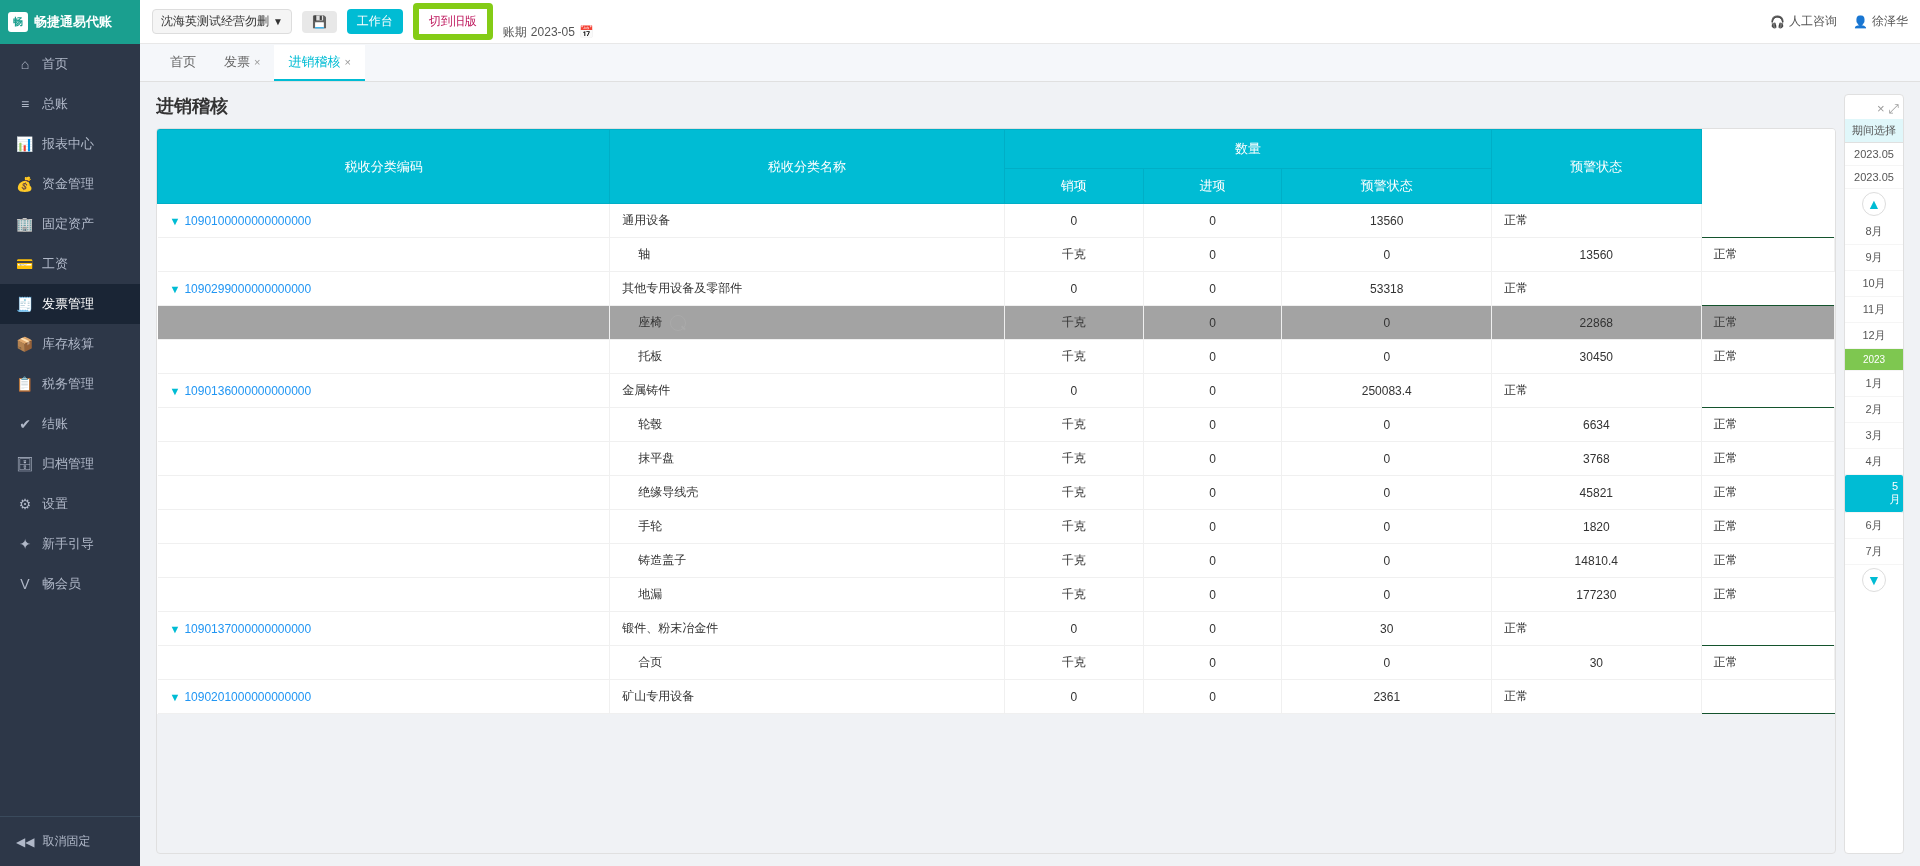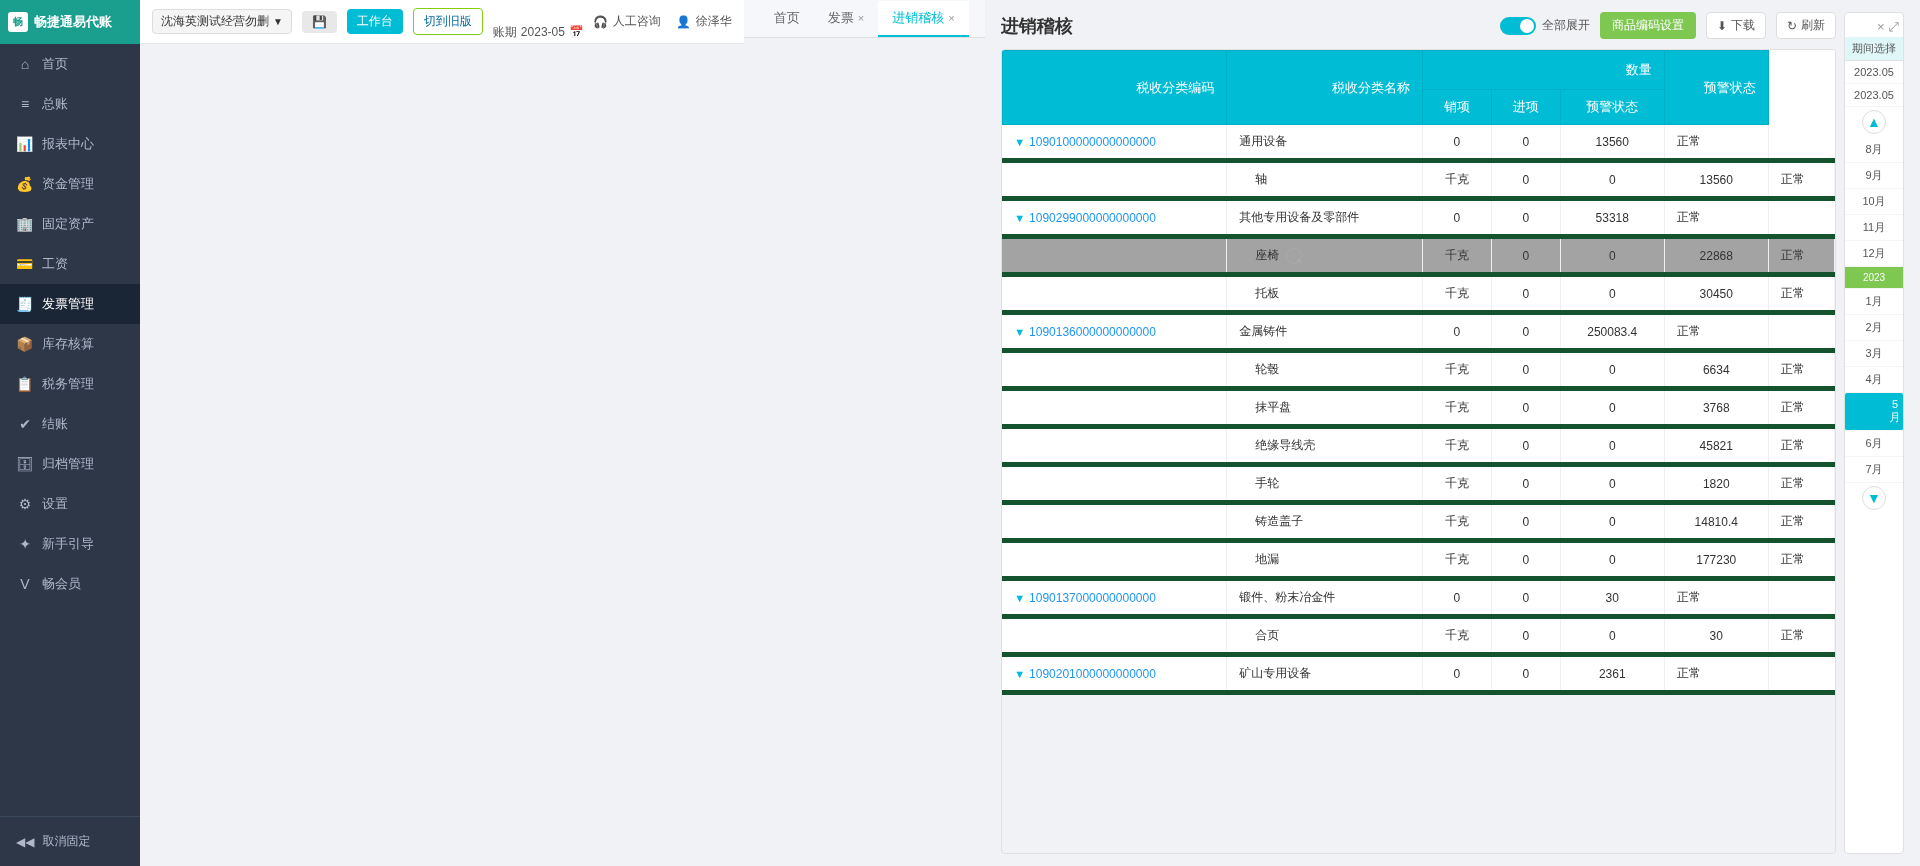--- a/index.html
+++ b/index.html
@@ -59,21 +59,21 @@
       padding: 8px 16px;
       cursor: pointer;
       color: #b0b8c8;
       font-size: 12px;
     }
 
     
     .main-area {
       flex: 1;
       display: flex;
-      flex-direction: row;
+      flex-direction: column;
       overflow: hidden;
     }
 
     
     .topbar {
       height: 44px;
       background: white;
       border-bottom: 1px solid #e8e8e8;
       display: flex;
       align-items: center;
@@ -97,21 +97,21 @@
     .company-selector .company-name { font-size: 12px; }
     .topbar-btn {
       border: none;
       border-radius: 4px;
       padding: 4px 10px;
       cursor: pointer;
       font-size: 12px;
     }
     .topbar-btn.gray { background: #e8e8e8; color: #555; }
     .topbar-btn.teal { background: #00bcd4; color: white; }
-    .topbar-btn.outline { background: white; border: 1px solid #84cc16; color: #0369a1; }
+    .topbar-btn.outline { background: white; border: 6px solid #84cc16; color: #be185d; }
     .account-period { font-size: 12px; color: #555; display: flex; align-items: center; gap: 4px; margin-top: 21px; }
     .topbar-right {
       margin-left: auto;
       display: flex;
       align-items: center;
       gap: 16px;
       font-size: 12px;
       color: #555;
     }
     .topbar-right .user { display: flex; align-items: center; gap: 4px; }
@@ -231,33 +231,33 @@
       border-collapse: collapse;
       background: white;
     }
     .thead-top th {
       background: #00bcd4;
       color: white;
       font-weight: normal;
       font-size: 13px;
       padding: 10px 12px;
       border: 1px solid #00aec6;
-      text-align: right;
+      text-align: center;
     }
     .thead-sub th {
       background: #00bcd4;
       color: white;
       font-weight: normal;
       font-size: 13px;
       padding: 8px 12px;
       border: 1px solid #00aec6;
       text-align: center;
     }
     tbody tr {
-      border-bottom: 5px solid #14532d;
+      border-bottom: 1px solid #14532d;
     }
     tbody tr.highlight { background: #a3a3a3; }
     tbody td {
       padding: 8px 12px;
       color: #333;
       font-size: 12px;
       border-bottom: 1px solid #f0f0f0;
       border-right: 1px solid #f0f0f0;
     }
     .td-code { color: #2196f3; font-size: 12px; }
@@ -442,37 +442,20 @@
       <span>进销稽核</span>
       <span class="close">×</span>
     </div>
   </div>
 
   <div class="content">
     <div class="main-panel">
 
       <div class="page-header">
         <h2 class="page-title">进销稽核</h2>
-        <div class="header-actions">
-          <div class="toggle-switch">
-            <div class="toggle-track">
-              <div class="toggle-thumb"></div>
-            </div>
-            <span>全部展开</span>
-          </div>
-          <button class="btn-green">商品编码设置</button>
-          <button class="btn-icon">
-            <span>⬇</span>
-            <span>下载</span>
-          </button>
-          <button class="btn-icon">
-            <span>↻</span>
-            <span>刷新</span>
-          </button>
-        </div>
       </div>
 
       <div class="table-container">
         <table>
           <thead>
             <tr class="thead-top">
               <th rowspan="2">税收分类编码</th>
               <th rowspan="2">税收分类名称</th>
               <th colspan="3">数量</th>
               <th rowspan="2">预警状态</th>

